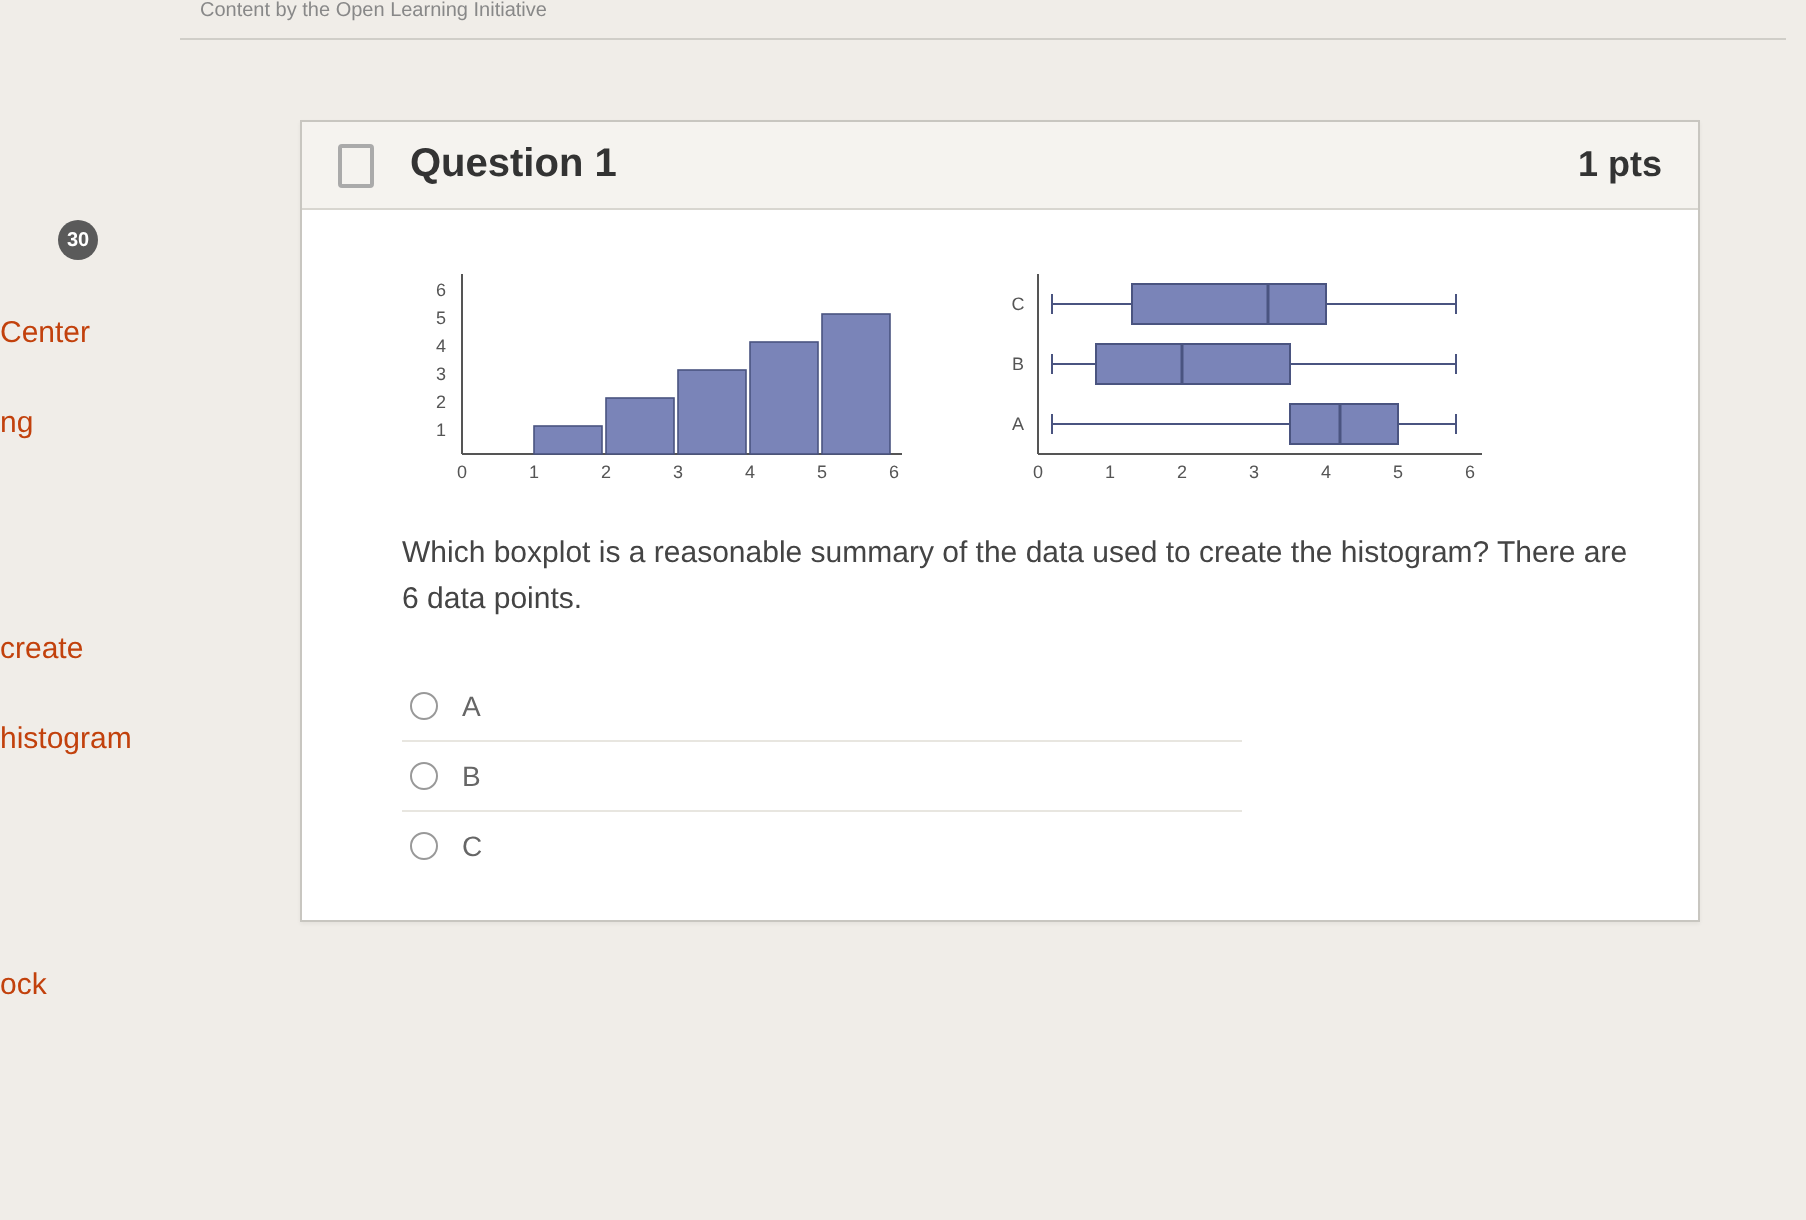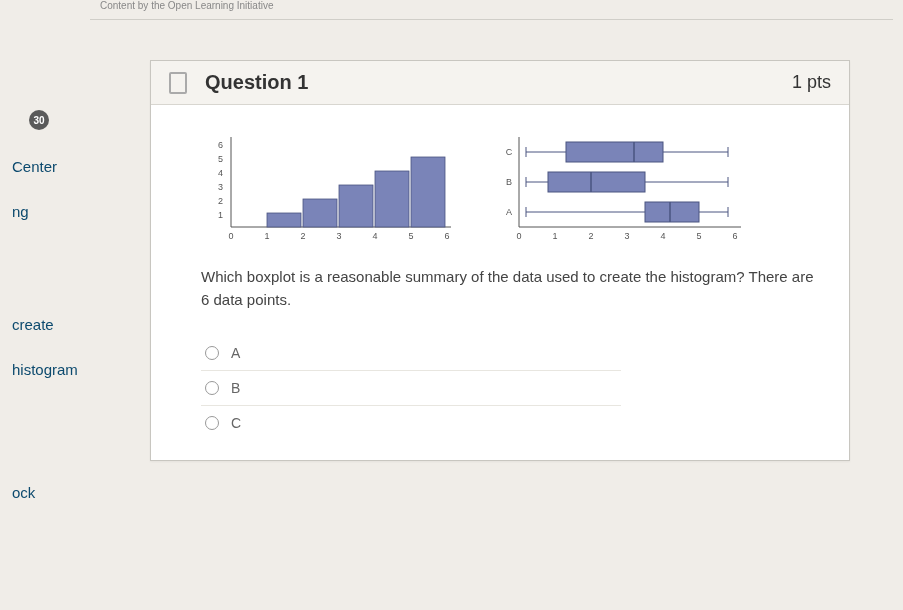--- a/index.html
+++ b/index.html
@@ -44,24 +44,24 @@
       border-radius: 50%;
       background: #5a5a5a;
       color: #fff;
       font-size: 10px;
       font-weight: bold;
       display: flex;
       align-items: center;
       justify-content: center;
     }
     .sidebar-item {
-      color: #0c4a6e;
+      color: #c2410c;
       font-size: 15px;
       text-align: left;
-      padding-left: 12px;
+      padding-left: 0;
     }
     .question-card {
       position: absolute;
       left: 150px;
       top: 60px;
       width: 700px;
       background: #fff;
       border: 1px solid #c8c6c0;
       box-shadow: 0 1px 2px rgba(0,0,0,0.05);
     }
@@ -82,21 +82,21 @@
       flex-shrink: 0;
     }
     .question-title {
       font-size: 20px;
       font-weight: 600;
       color: #333;
       flex: 1;
     }
     .question-points {
       font-size: 18px;
-      font-weight: 400;
+      font-weight: 700;
       color: #333;
     }
     .question-body {
       padding: 22px 30px 20px 50px;
     }
     .charts-row {
       display: flex;
       gap: 30px;
       margin-bottom: 18px;
     }

